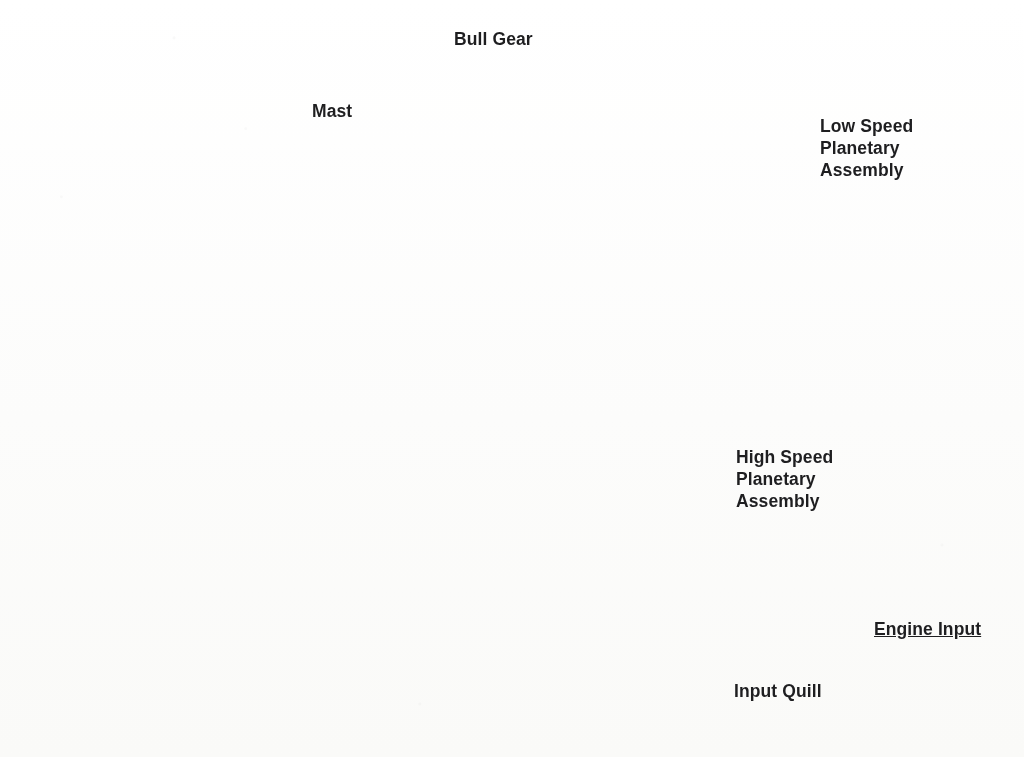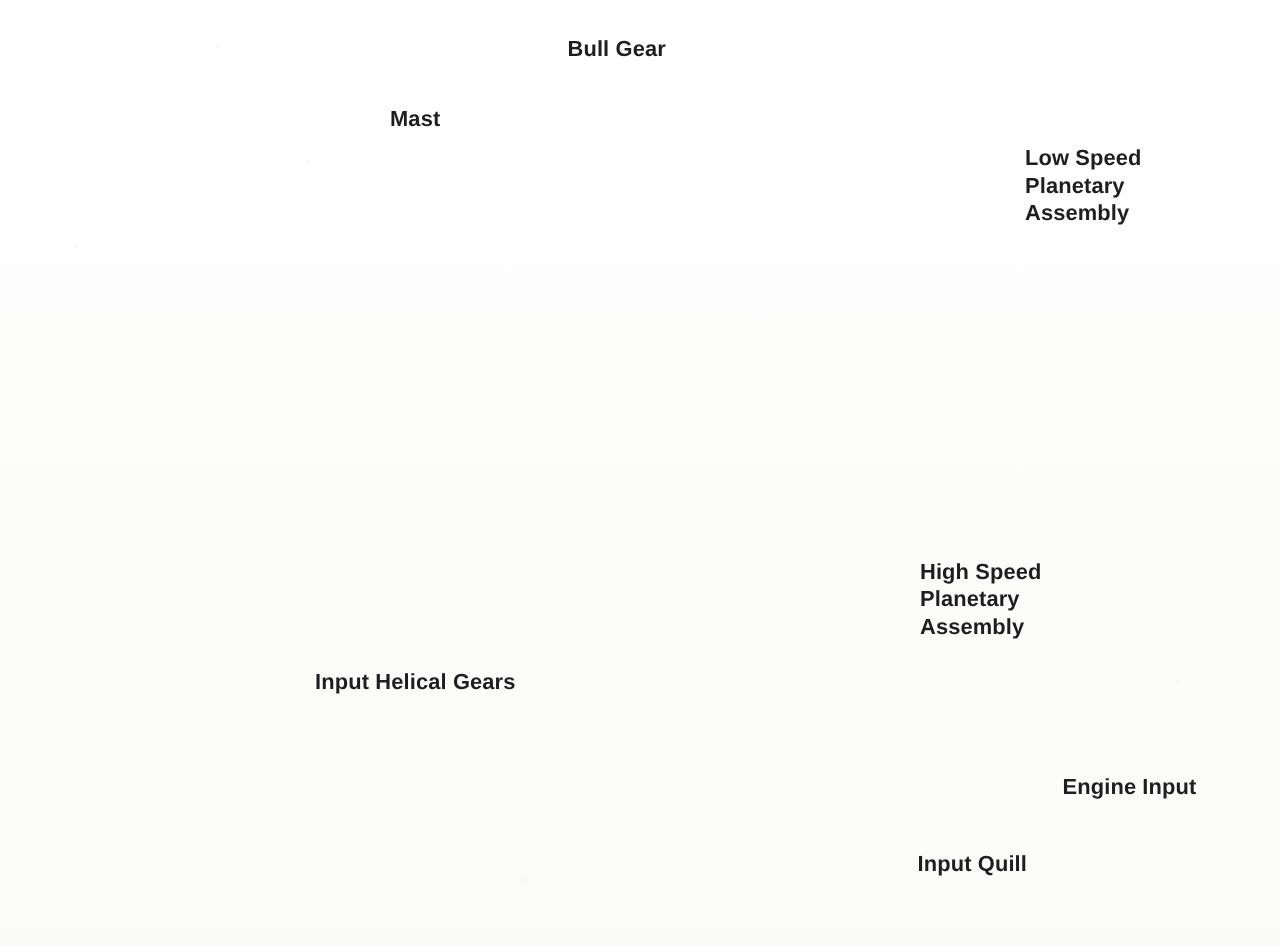--- a/index.html
+++ b/index.html
@@ -421,31 +421,30 @@
       <line x1="424" y1="536" x2="596" y2="462"></line>
       <line x1="424" y1="545" x2="618" y2="541"></line>
       <line x1="424" y1="553" x2="598" y2="624"></line>
       <line x1="860" y1="628" x2="796" y2="628"></line>
       <line x1="762" y1="702" x2="728" y2="662"></line>
     </g>
   </svg>
 
   <div id="paper-grain"></div>
 
-  <div class="callout left" style="left:312px; top:84px;">Mast</div>
+  <div class="callout left" style="left:312px; top:100px;">Mast</div>
 
   <div class="callout left" style="left:454px; top:28px;">Bull Gear</div>
 
   <div class="callout center" style="left:820px; top:115px; width:160px;">Low Speed
 Planetary
 Assembly</div>
 
   <div class="callout center" style="left:736px; top:446px; width:130px;">High Speed
 Planetary
 Assembly</div>
 
-  <div class="callout left" style="left:252px; top:534px;">Input Helical Gears</div>
-
-  <div class="callout left" style="left:850px; top:618px;">Engine Input</div>
+
+  <div class="callout left" style="left:874px; top:618px;text-decoration:underline;">Engine Input</div>
 
   <div class="callout left" style="left:734px; top:680px;">Input Quill</div>
 
 </div>
 
 </body></html>

